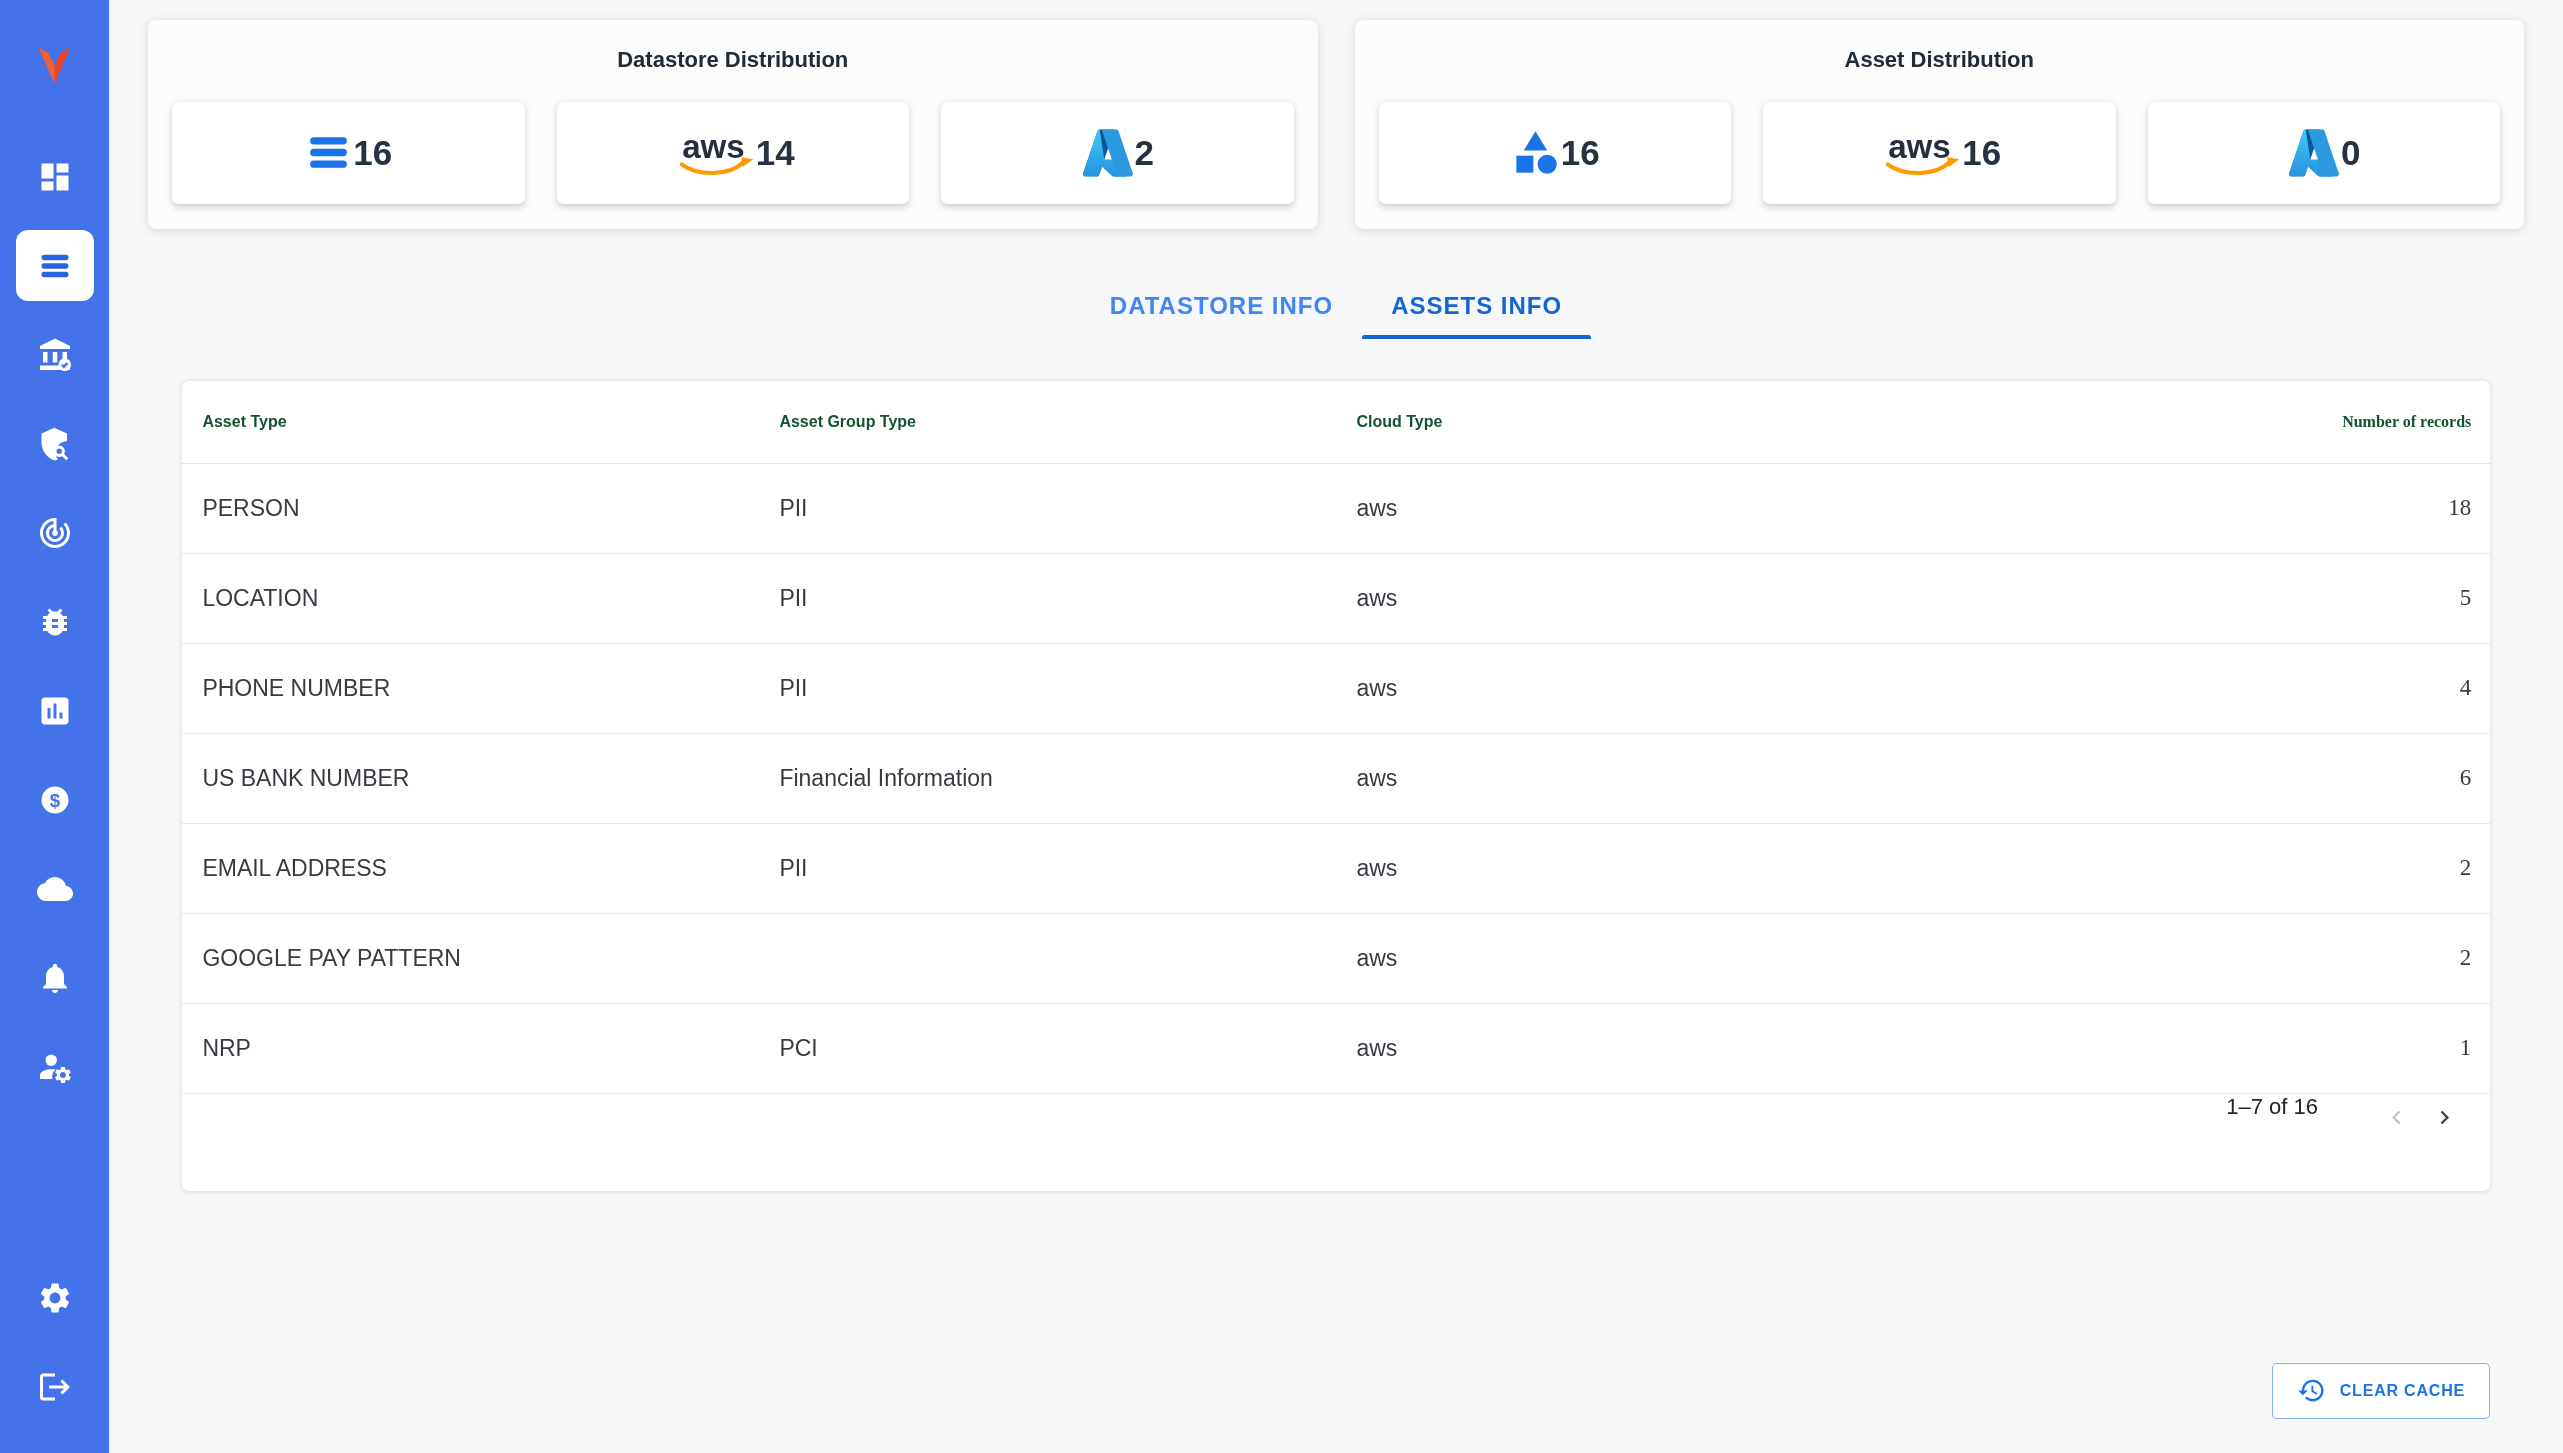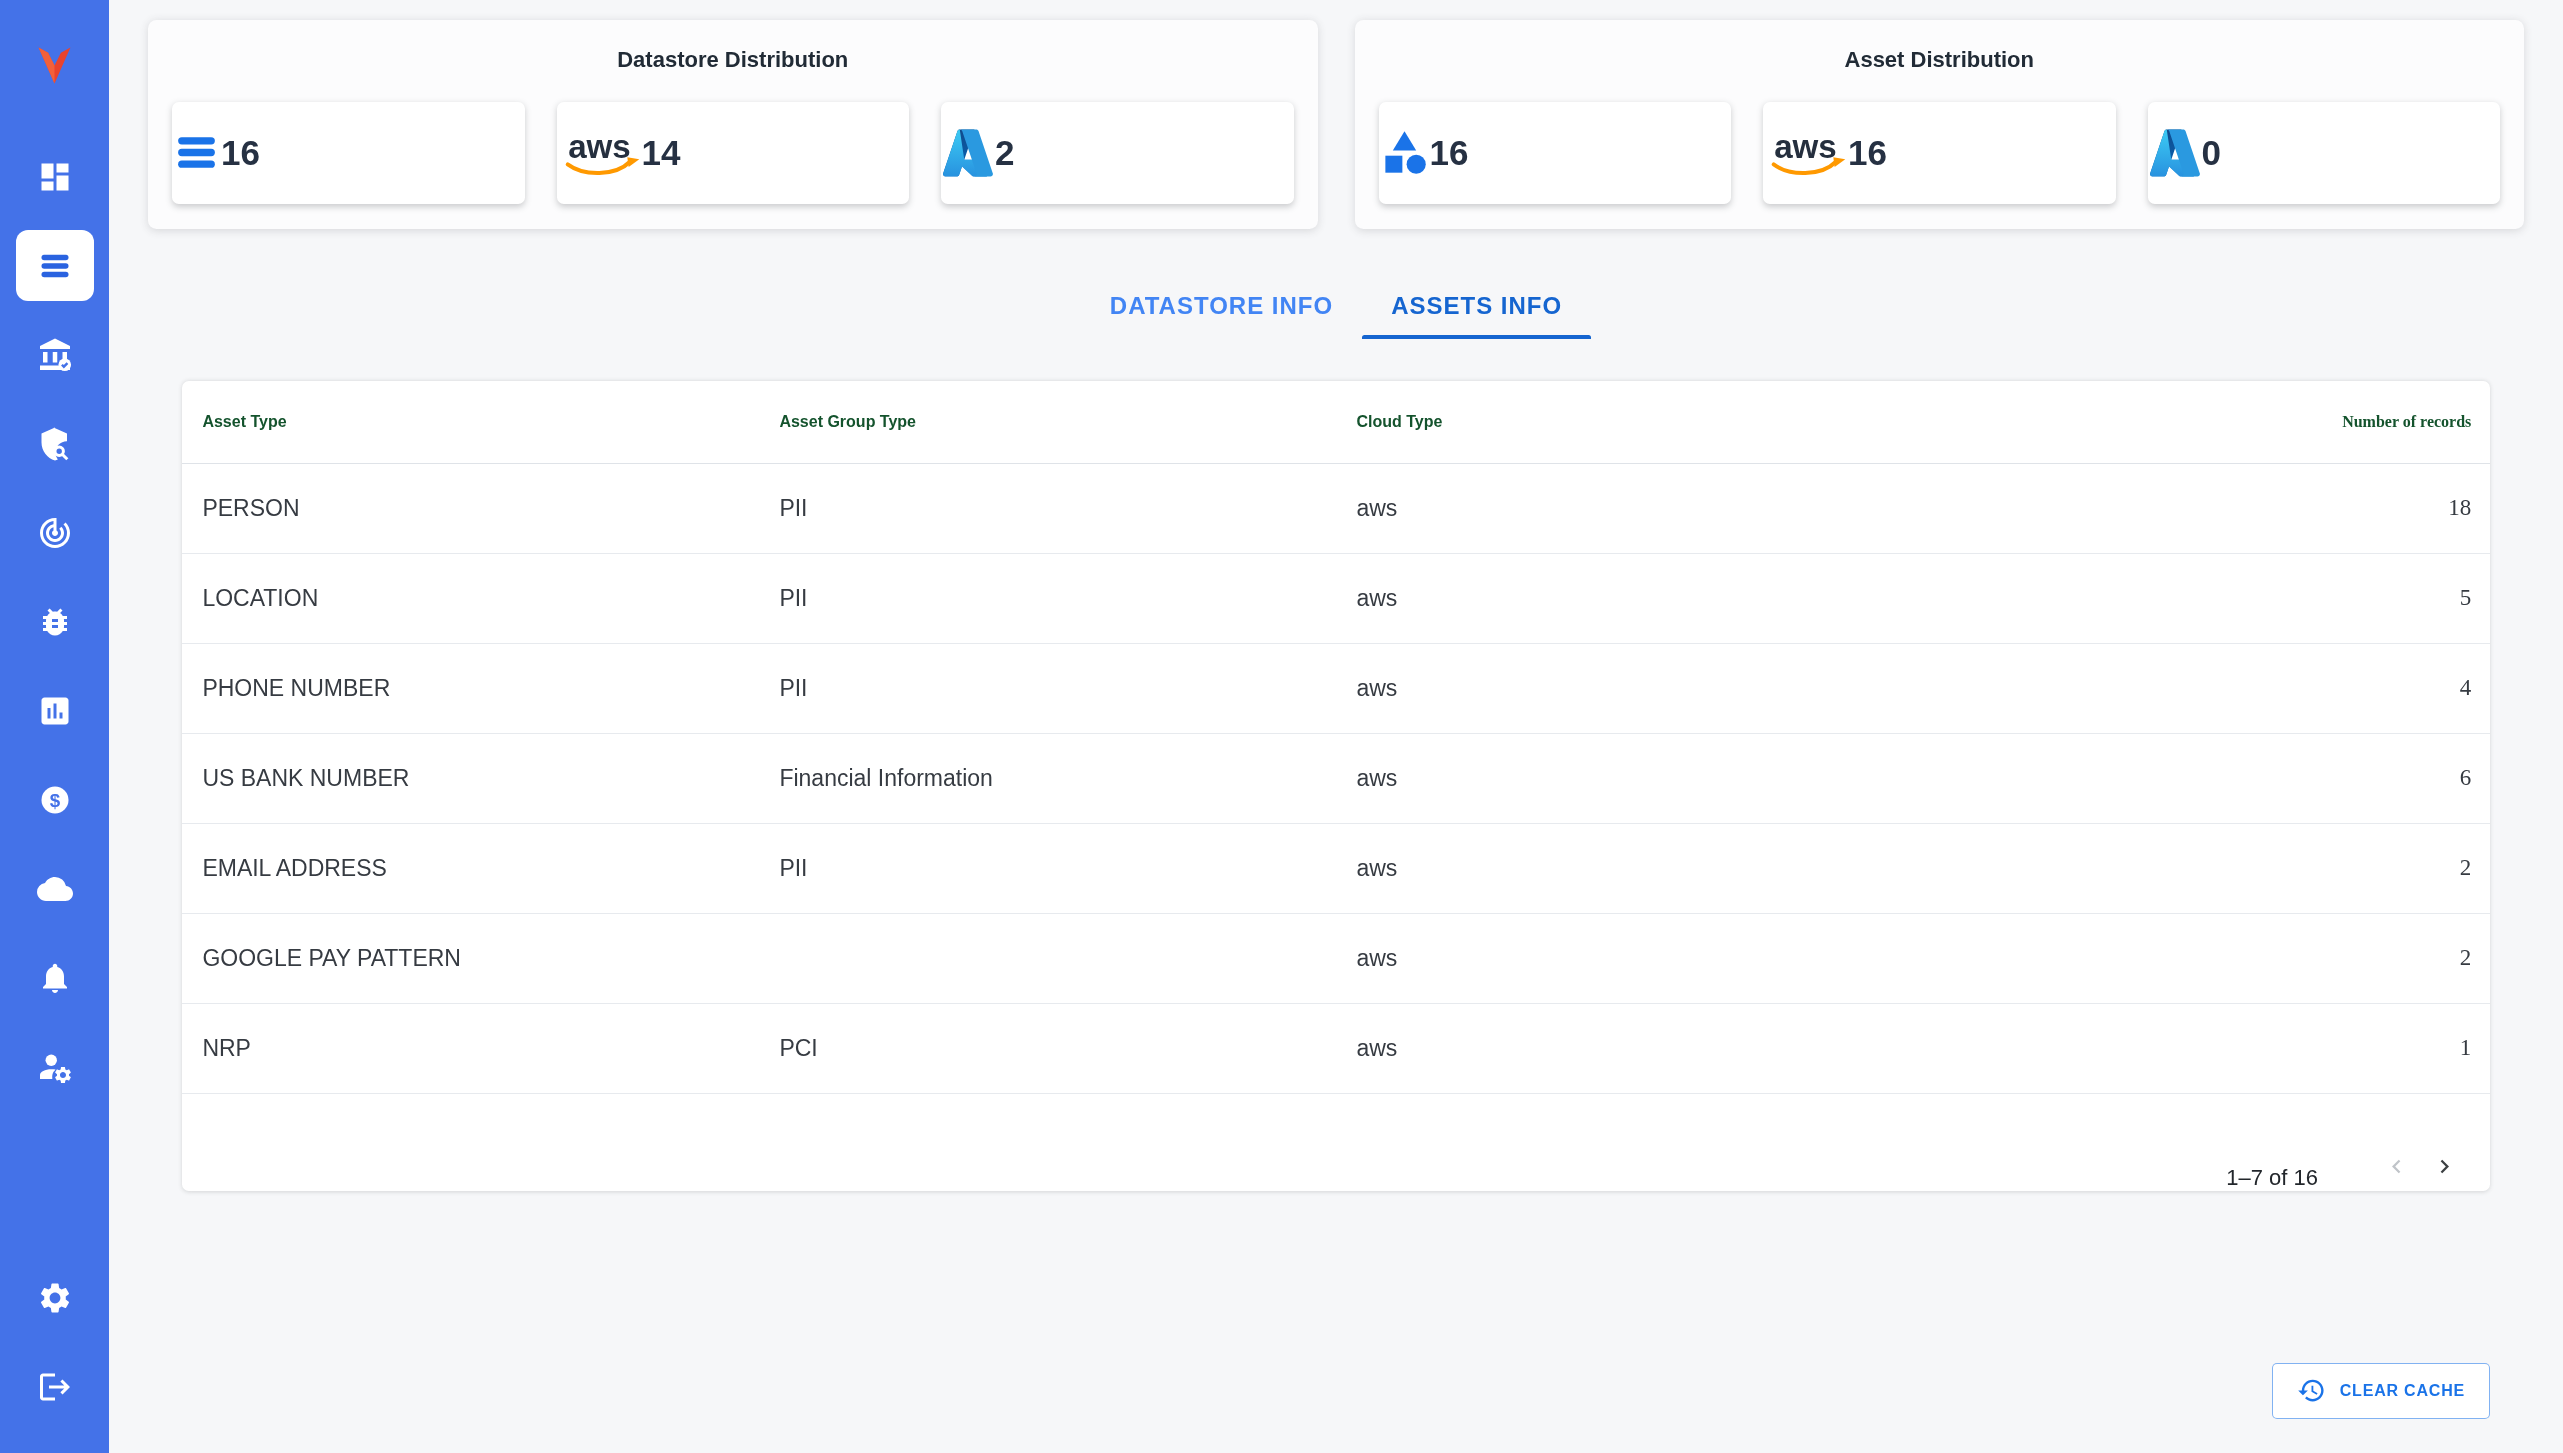--- a/index.html
+++ b/index.html
@@ -35,21 +35,21 @@
   .dist-card {
     flex:1; background:#fcfcfd; border-radius:8.5px;
     box-shadow:0 1.7px 8.5px rgba(60,64,67,.16);
     padding:15.3px 24px 25.5px;
   }
   .dist-title { text-align:center; font-size:22px; font-weight:700; color:#212b36; margin:12px 0 29px; }
   .stats-row { display:flex; gap:32px; }
   .stat-card {
     flex:1; height:102px; background:#ffffff; border-radius:6.8px;
     box-shadow:0 2.5px 6.8px rgba(60,64,67,.25);
-    display:flex; align-items:center; justify-content:flex-start;
+    display:flex; align-items:center; justify-content:center;
   }
   .stat-value { font-size:35px; font-weight:700; color:#263143; }
   .stat-icon svg { display:block; }
 
   
   .tabs-row { display:flex; justify-content:center; margin-top:41px; }
   .tab {
     padding:22px 29px 18.7px; font-size:24px; font-weight:600; letter-spacing:1px;
     cursor:pointer; position:relative; color:#4285f4;
   }
@@ -73,21 +73,21 @@
   td {
     font-size:23px; color:#363b42;
     padding:31px 20.4px; border-bottom:0.8px solid #e7eaee;
   }
   th:first-child, td:first-child { width:25%; }
   th:nth-child(2), td:nth-child(2) { width:25%; }
   th:nth-child(3), td:nth-child(3) { width:25%; }
   th:last-child, td:last-child { text-align:right; padding-right:18.7px;font-family:Liberation Serif, serif; }
 
   .pagination {
-    display:flex; align-items:flex-end; justify-content:flex-end;
+    display:flex; align-items:flex-start; justify-content:flex-end;
     height:97px; padding:0 22px; font-size:22px; color:#22262b;
   }
   .page-label { margin-right:54px; }
   .page-btn {
     width:48px; height:48px; border:none; background:transparent; border-radius:50%;
     display:flex; align-items:center; justify-content:center; cursor:pointer;
   }
   .page-btn svg { width:27px; height:27px; }
   .page-btn.disabled { color:#c0c4c9; cursor:default; }
   .page-btn.enabled { color:#3c4043; }

